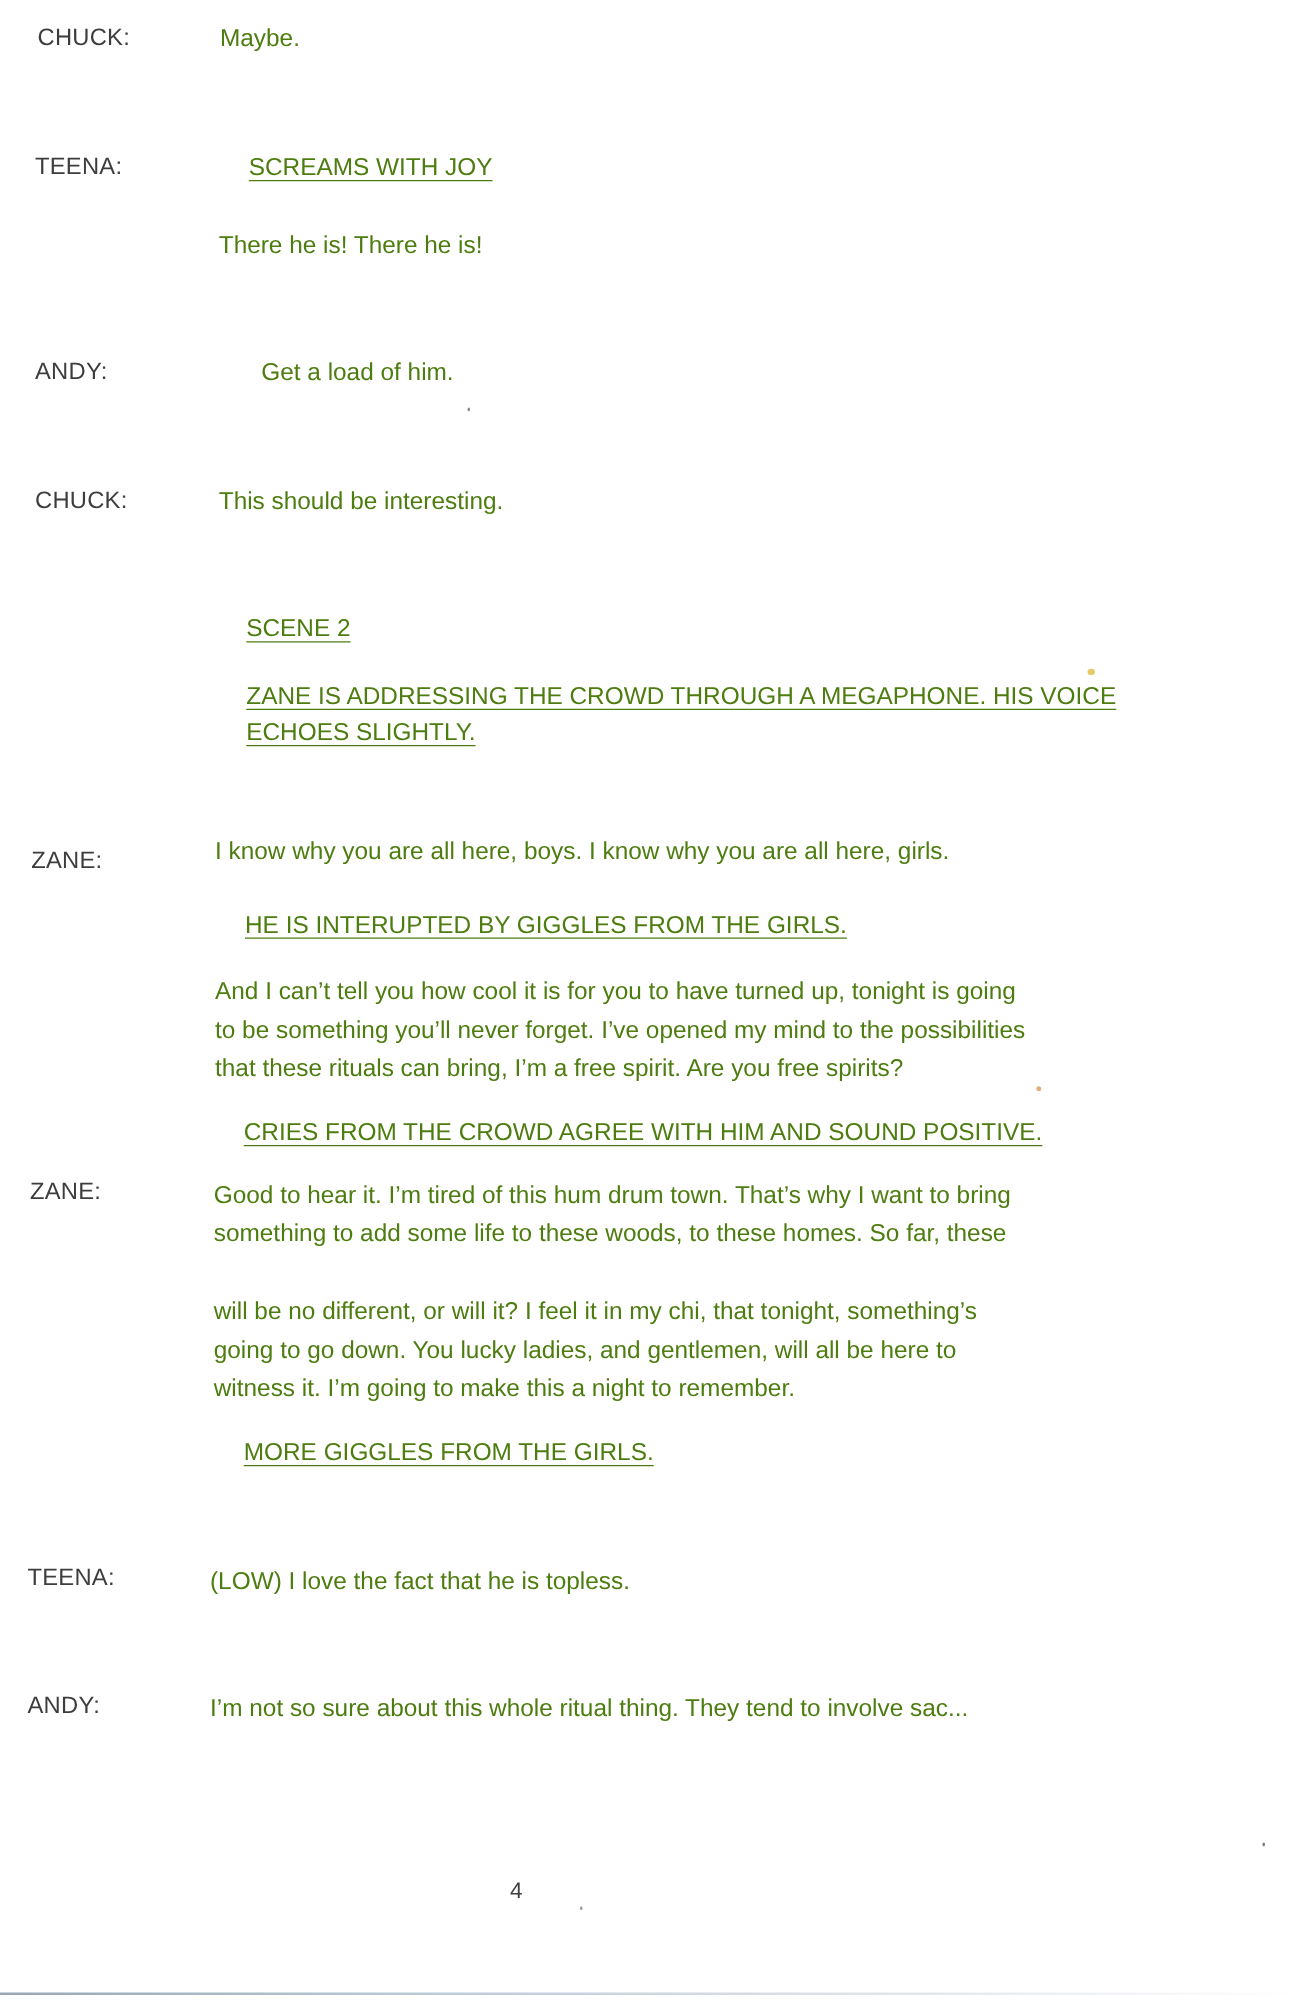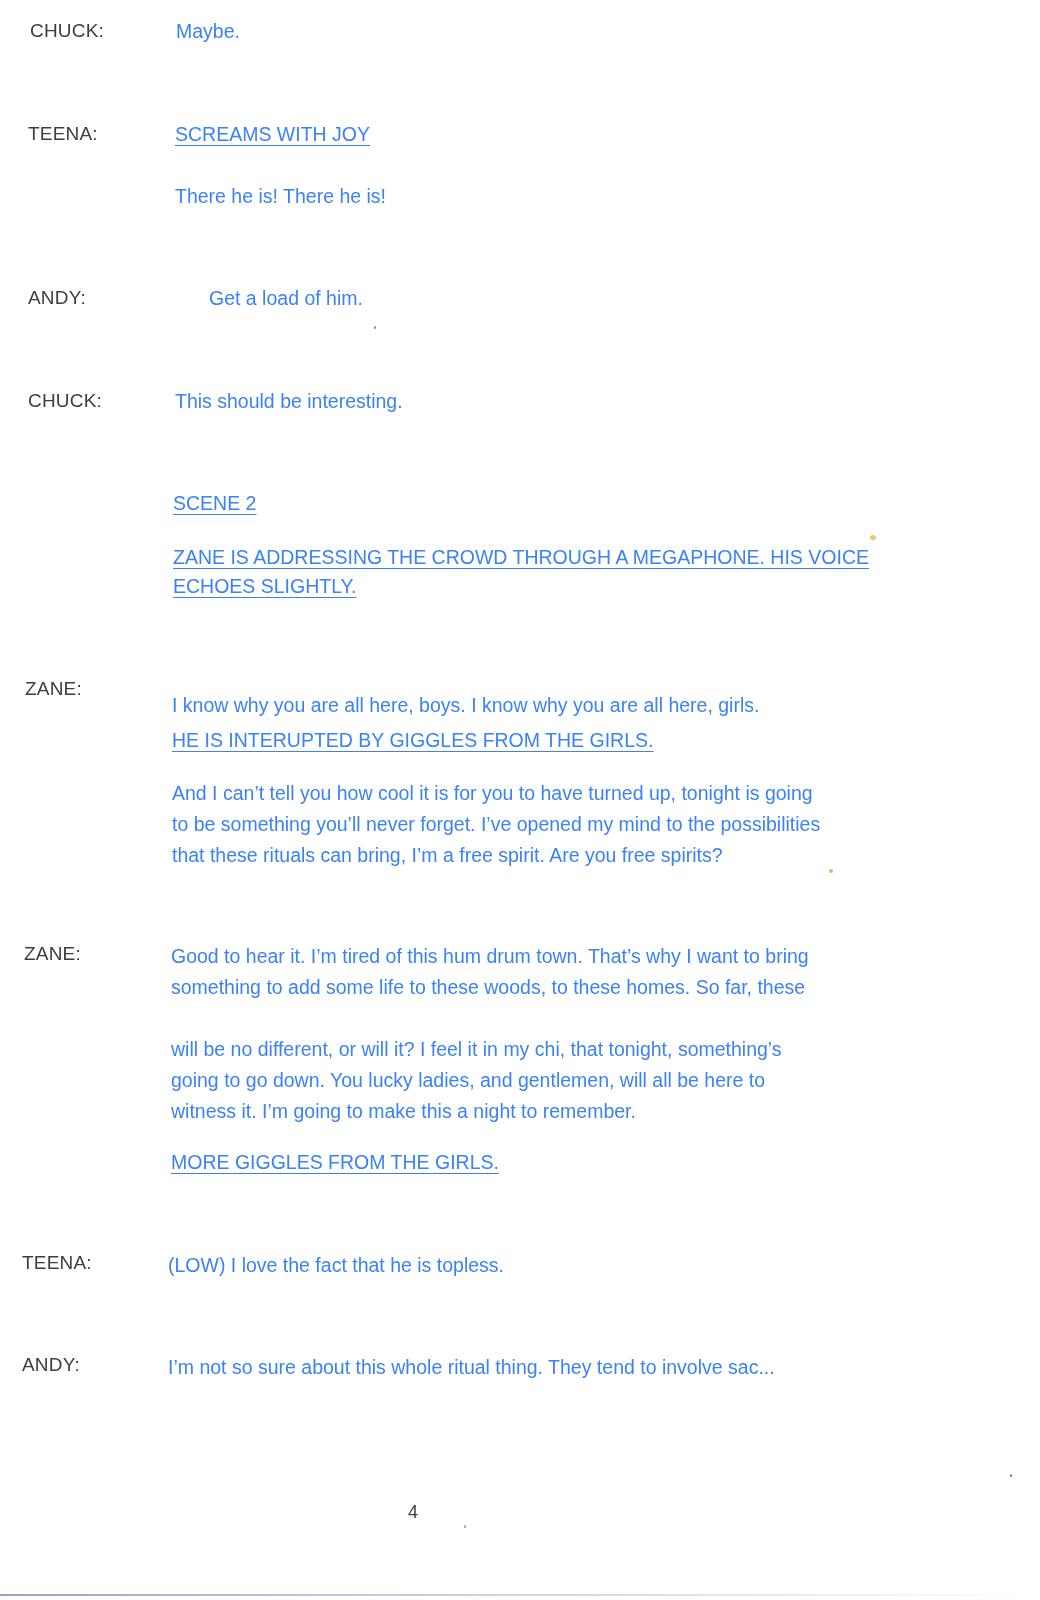--- a/index.html
+++ b/index.html
@@ -7,24 +7,24 @@
     width: 1040px; height: 1600px; position: relative; overflow: hidden;
     background: #ffffff;
     font-family: "Liberation Sans", "DejaVu Sans", sans-serif;
     color: #3a3a3a;
   }
   .page { position: absolute; left: 0; top: 0; width: 916px; height: 1600px; }
   .speaker {
     position: absolute; font-size: 19px; letter-spacing: 0.2px; color: #3d3d3d;
   }
   .line {
-    position: absolute; font-size: 19.5px; line-height: 31px; color: #3b82f6;
+    position: absolute; font-size: 19.5px; line-height: 31px; color: #4d7c0f;
     white-space: nowrap;
   }
-  .direction { text-decoration: underline; text-underline-offset: 4px; text-decoration-thickness: 1px; }
+  .direction { text-decoration: underline; text-underline-offset: 4px; text-decoration-thickness: 1px; margin-left: 24px; }
   .page-number {
     position: absolute; left: 408px; top: 1502px; font-size: 18px; color: #3f3f3f;
   }
   .speck { position: absolute; border-radius: 50%; }
   .bottom-rule {
     position: absolute; left: 0; top: 1594px; width: 1040px; height: 2px;
     background: linear-gradient(to right, #9aa6b4 0%, #b9c7d6 30%, #d8dee6 60%, rgba(255,255,255,0) 100%);
   }
 </style>
 </head>
@@ -43,25 +43,26 @@
   <div class="line" style="left:175px; top:283px;margin-left:34px;">Get a load of him.</div>
 
   <div class="speaker" style="left:28px; top:390px;">CHUCK:</div>
   <div class="line" style="left:175px; top:386px;">This should be interesting.</div>
 
   <div class="line direction" style="left:173px; top:488px;">SCENE 2</div>
   <div class="line direction" style="left:173px; top:542px;">ZANE IS ADDRESSING THE CROWD THROUGH A MEGAPHONE. HIS VOICE</div>
   <div class="line direction" style="left:173px; top:571px;text-align:center;">ECHOES SLIGHTLY.</div>
 
   <div class="speaker" style="left:25px; top:678px;">ZANE:</div>
-  <div class="line" style="left:172px; top:690px;">I know why you are all here, boys. I know why you are all here, girls.</div>
+  <div class="line" style="left:172px; top:666px;">I know why you are all here, boys. I know why you are all here, girls.</div>
   <div class="line direction" style="left:172px; top:725px;">HE IS INTERUPTED BY GIGGLES FROM THE GIRLS.</div>
   <div class="line" style="left:172px; top:778px;">And I can’t tell you how cool it is for you to have turned up, tonight is going</div>
   <div class="line" style="left:172px; top:809px;">to be something you’ll never forget. I’ve opened my mind to the possibilities</div>
   <div class="line" style="left:172px; top:840px;">that these rituals can bring, I’m a free spirit. Are you free spirits?</div>
+  <div class="line direction" style="left:171px; top:891px;">CRIES FROM THE CROWD AGREE WITH HIM AND SOUND POSITIVE.</div>
 
   <div class="speaker" style="left:24px; top:943px;">ZANE:</div>
   <div class="line" style="left:171px; top:941px;">Good to hear it. I’m tired of this hum drum town. That’s why I want to bring</div>
   <div class="line" style="left:171px; top:972px;">something to add some life to these woods, to these homes. So far, these</div>
   <div class="line" style="left:171px; top:1034px;">will be no different, or will it? I feel it in my chi, that tonight, something’s</div>
   <div class="line" style="left:171px; top:1065px;">going to go down. You lucky ladies, and gentlemen, will all be here to</div>
   <div class="line" style="left:171px; top:1096px;">witness it. I’m going to make this a night to remember.</div>
   <div class="line direction" style="left:171px; top:1147px;">MORE GIGGLES FROM THE GIRLS.</div>
 
   <div class="speaker" style="left:22px; top:1252px;">TEENA:</div>

